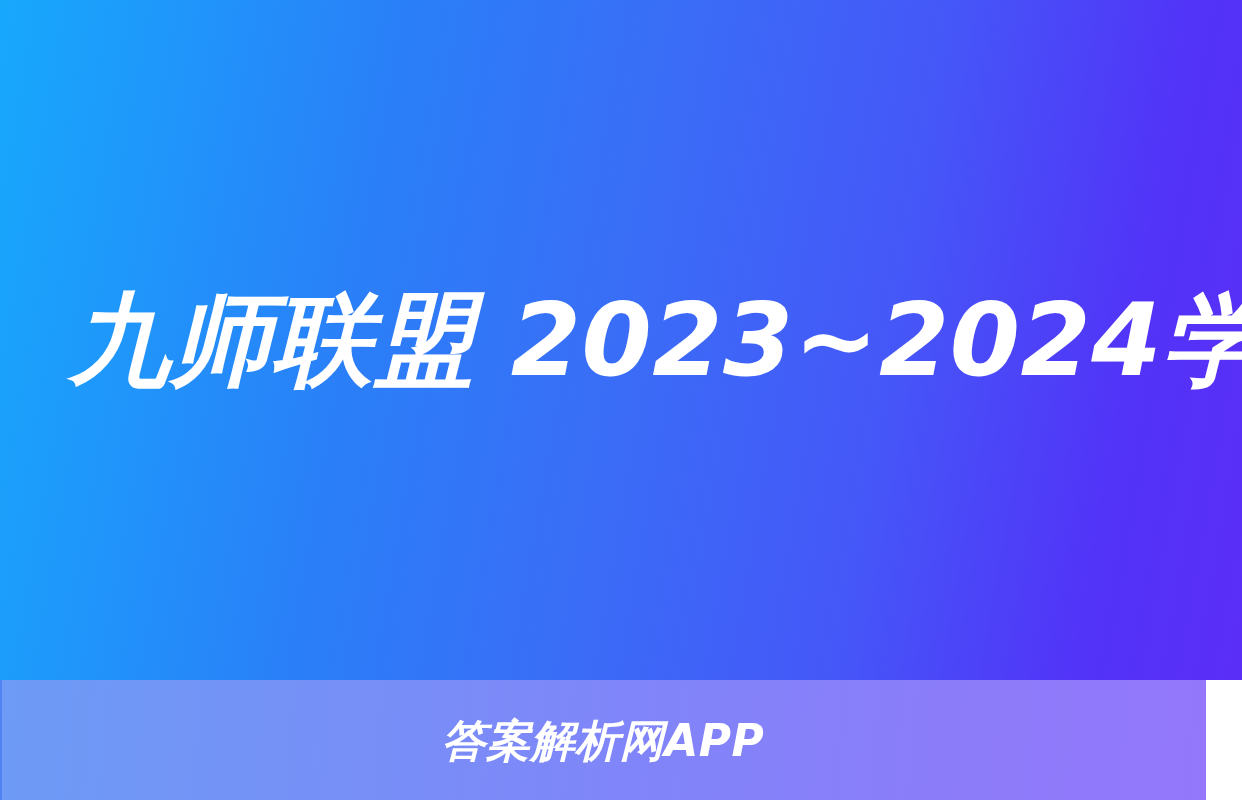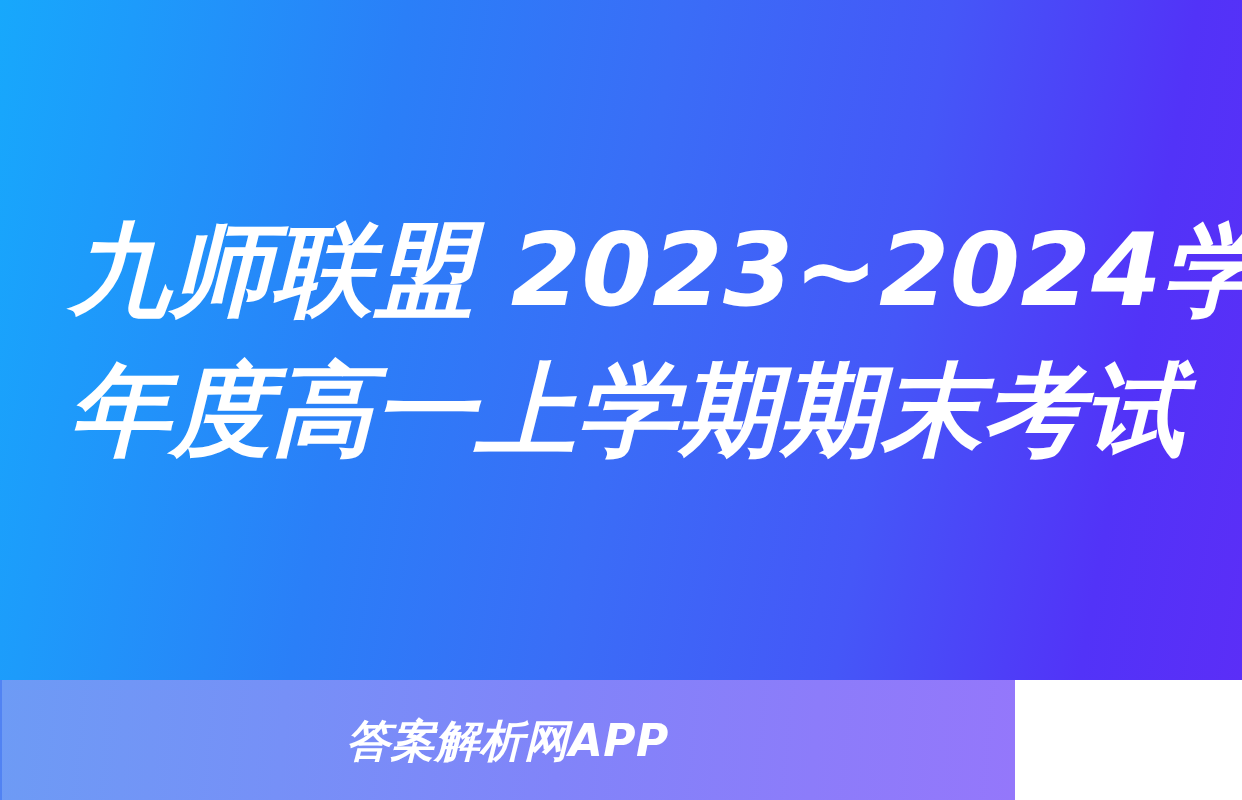--- a/index.html
+++ b/index.html
@@ -59,21 +59,21 @@
     letter-spacing: 0.5px;
     white-space: nowrap;
     text-rendering: geometricPrecision;
   }
 
   
   .footer {
     position: absolute;
     left: 0;
     top: 680px;
-    width: 1015px;
+    width: 1206px;
     height: 120px;
     background: linear-gradient(95deg,
                 #6d9bf5 0%,
                 #7690f7 28%,
                 #8184f9 55%,
                 #8c7cfa 80%,
                 #9477fb 100%);
     display: flex;
     align-items: center;
     justify-content: center;
@@ -104,21 +104,20 @@
   }
 </style>
 </head>
 <body>
 
 <div class="page">
 
   <div class="banner">
     <div class="title-block">
       <span class="title-line">九师联盟 2023~2024学</span>
-      <span class="title-line">年度高一上学期期末考试</span>
     </div>
   </div>
 
   <div class="footer">
     <span class="footer-text">答案解析网APP</span>
   </div>
   <div class="footer-edge"></div>
 
 </div>
 

